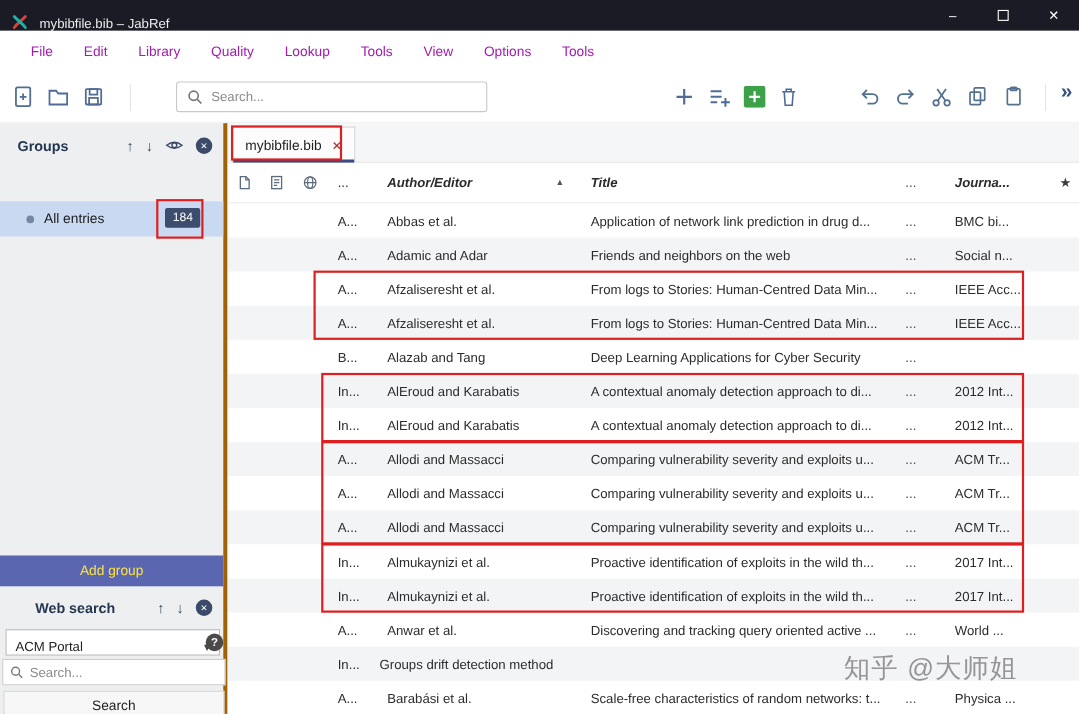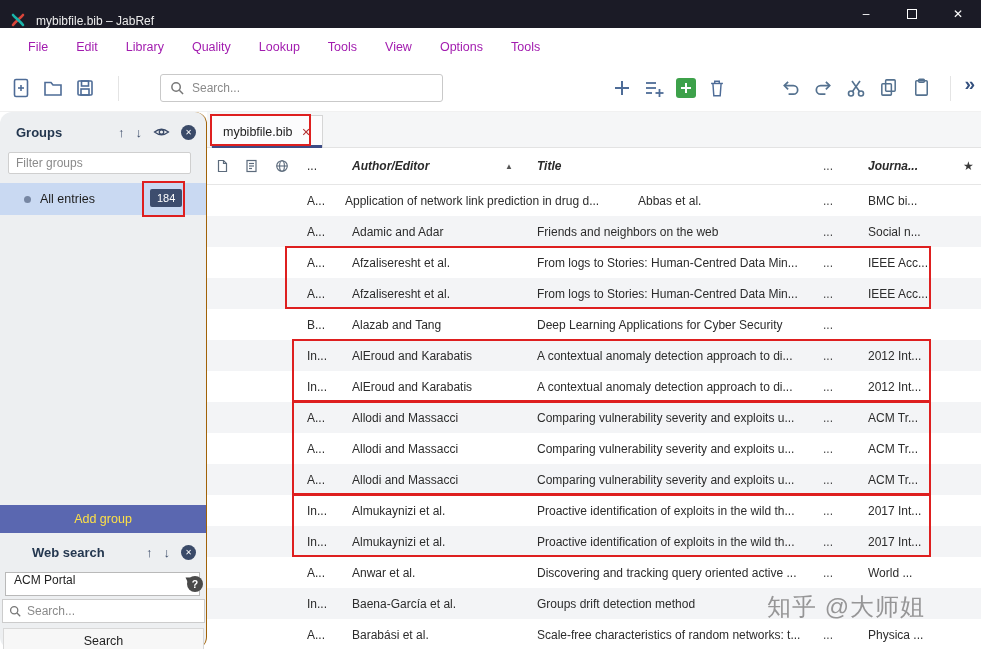--- a/index.html
+++ b/index.html
@@ -31,42 +31,42 @@
     border:1px solid #c9c9c9; border-radius:3px; background:#fff; display:flex;
     align-items:center; padding:0 9px; gap:8px; }
   .tb-search-ph { font-size:12px; color:#8a8a8a; }
   .tbg-mid { position:absolute; left:612px; top:12px; display:flex; gap:11px; align-items:center; }
   .tbg-right { position:absolute; left:780px; top:12px; display:flex; gap:12px; align-items:center; }
   .tb-overflow { position:absolute; right:6px; top:8px; color:#34507e; font-size:19px; font-weight:bold; }
   .gi { display:inline-flex; align-items:center; justify-content:center; }
 
   
   .sidebar { position:absolute; top:112px; left:0; width:207px; bottom:0; background:#edeff1;
-    border-right:1px solid #a16207;border-radius:12px; }
+    border-right:4px solid #a16207; }
   .groups-header { position:absolute; top:6px; left:0; right:0; height:28px; display:flex; align-items:center; }
   .panel-title { margin-left:16px; font-weight:bold; font-size:13px; color:#24374f; }
   .sb-icons { position:absolute; right:10px; top:0; height:28px; display:flex; gap:11px; align-items:center; }
   .sb-arrow { font-size:13px; font-weight:bold; color:#3a4a68; }
   .x-circle { width:15px; height:15px; border-radius:50%; background:#3a4a68; color:#fff;
     font-size:8px; display:flex; align-items:center; justify-content:center; }
   .filter-input { position:absolute; top:40px; left:8px; width:183px; height:22px; background:#fff;
     border:1px solid #cfcfcf; border-radius:2px; display:flex; align-items:center; padding:0 7px;
     font-size:12px; color:#8a8a8a; }
   .all-entries { position:absolute; top:71px; left:0; width:100%; height:32px; background:#c9d9f2;
     display:flex; align-items:center; }
   .ae-dot { width:7px; height:7px; border-radius:50%; background:#7787a3; margin-left:24px; }
   .ae-label { margin-left:9px; font-size:12.5px; color:#1c1c1c; }
   .ae-badge { position:absolute; left:150px; top:6px; background:#3d4d6e; color:#fff; font-size:11px;
     padding:3px 7px; border-radius:2px; }
   .add-group { position:absolute; top:393px; left:0; width:100%; height:28px; background:#5a67b0;
     color:#fde047; display:flex; align-items:center; justify-content:center; font-size:12.5px; }
   .websearch-header { position:absolute; top:426px; left:0; right:0; height:28px; display:flex; align-items:center; }
   .ws-title { margin-left:32px; font-weight:bold; font-size:13px; color:#24374f; }
   .engine-select { position:absolute; top:460px; left:5px; width:195px; height:24px; background:#fff;
-    border:1px solid #b9b9b9; display:flex; align-items:flex-start; padding:0 8px; font-size:12px; color:#222; }
+    border:1px solid #b9b9b9; display:flex; align-items:flex-end; padding:0 8px; font-size:12px; color:#222; }
   .dd-arrow { margin-left:auto; color:#444; font-size:11px; }
   .help-icon { position:absolute; top:464px; left:187px; width:16px; height:16px; border-radius:50%;
     background:#4a4a4a; color:#fff; font-size:10.5px; font-weight:bold; display:flex;
     align-items:center; justify-content:center; }
   .sb-search { position:absolute; top:487px; left:2px; width:203px; height:24px; background:#fff;
     border:1px solid #ccc; display:flex; align-items:center; padding:0 6px; gap:6px;
     font-size:12px; color:#8a8a8a; }
   .sb-search-btn { position:absolute; top:516px; left:3px; width:201px; height:28px; background:#f7f7f7;
     border:1px solid #d8d8d8; display:flex; justify-content:center; padding-top:5px;
     font-size:12.5px; color:#1f1f1f; }
@@ -248,23 +248,20 @@
         <span class="sb-arrow">↓</span>
         <span class="gi">
           <svg width="17" height="12" viewBox="0 0 17 12" fill="none" stroke="#3a4a68" stroke-width="1.3">
             <path d="M1.5 6 Q8.5 0.5 15.5 6 Q8.5 11.5 1.5 6 Z"></path>
               <circle cx="8.5" cy="6" r="2.2"></circle>
           </svg>
         </span>
         <span class="x-circle">✕</span>
       </span>
     </div>
-    <div class="filter-input">
-      <span>Filter groups</span>
-    </div>
     <div class="all-entries">
       <span class="ae-dot"></span>
       <span class="ae-label">All entries</span>
       <span class="ae-badge">184</span>
     </div>
     <div class="add-group">Add group</div>
     <div class="websearch-header">
       <span class="ws-title">Web search</span>
       <span class="sb-icons">
         <span class="sb-arrow">↑</span>
@@ -332,22 +329,22 @@
         <span class="star-glyph">★</span>
       </div>
     </div>
 
     <div class="tbody">
   <div class="trow even">
     <div class="c c1"></div>
     <div class="c c2"></div>
     <div class="c c3"></div>
     <div class="c c4">A...</div>
+    <div class="c c5">Abbas et al.</div>
     <div class="c c6">Application of network link prediction in drug d...</div>
-    <div class="c c5">Abbas et al.</div>
     <div class="c c7">...</div>
     <div class="c c8">BMC bi...</div>
     <div class="c c9"></div>
   </div>
 
   <div class="trow odd">
     <div class="c c1"></div>
     <div class="c c2"></div>
     <div class="c c3"></div>
     <div class="c c4">A...</div>
@@ -488,21 +485,20 @@
     <div class="c c7">...</div>
     <div class="c c8">World ...</div>
     <div class="c c9"></div>
   </div>
 
   <div class="trow odd">
     <div class="c c1"></div>
     <div class="c c2"></div>
     <div class="c c3"></div>
     <div class="c c4">In...</div>
-    <div class="c c5">Baena-García et al.</div>
     <div class="c c6">Groups drift detection method</div>
     <div class="c c7"></div>
     <div class="c c8"></div>
     <div class="c c9"></div>
   </div>
 
   <div class="trow even">
     <div class="c c1"></div>
     <div class="c c2"></div>
     <div class="c c3"></div>

